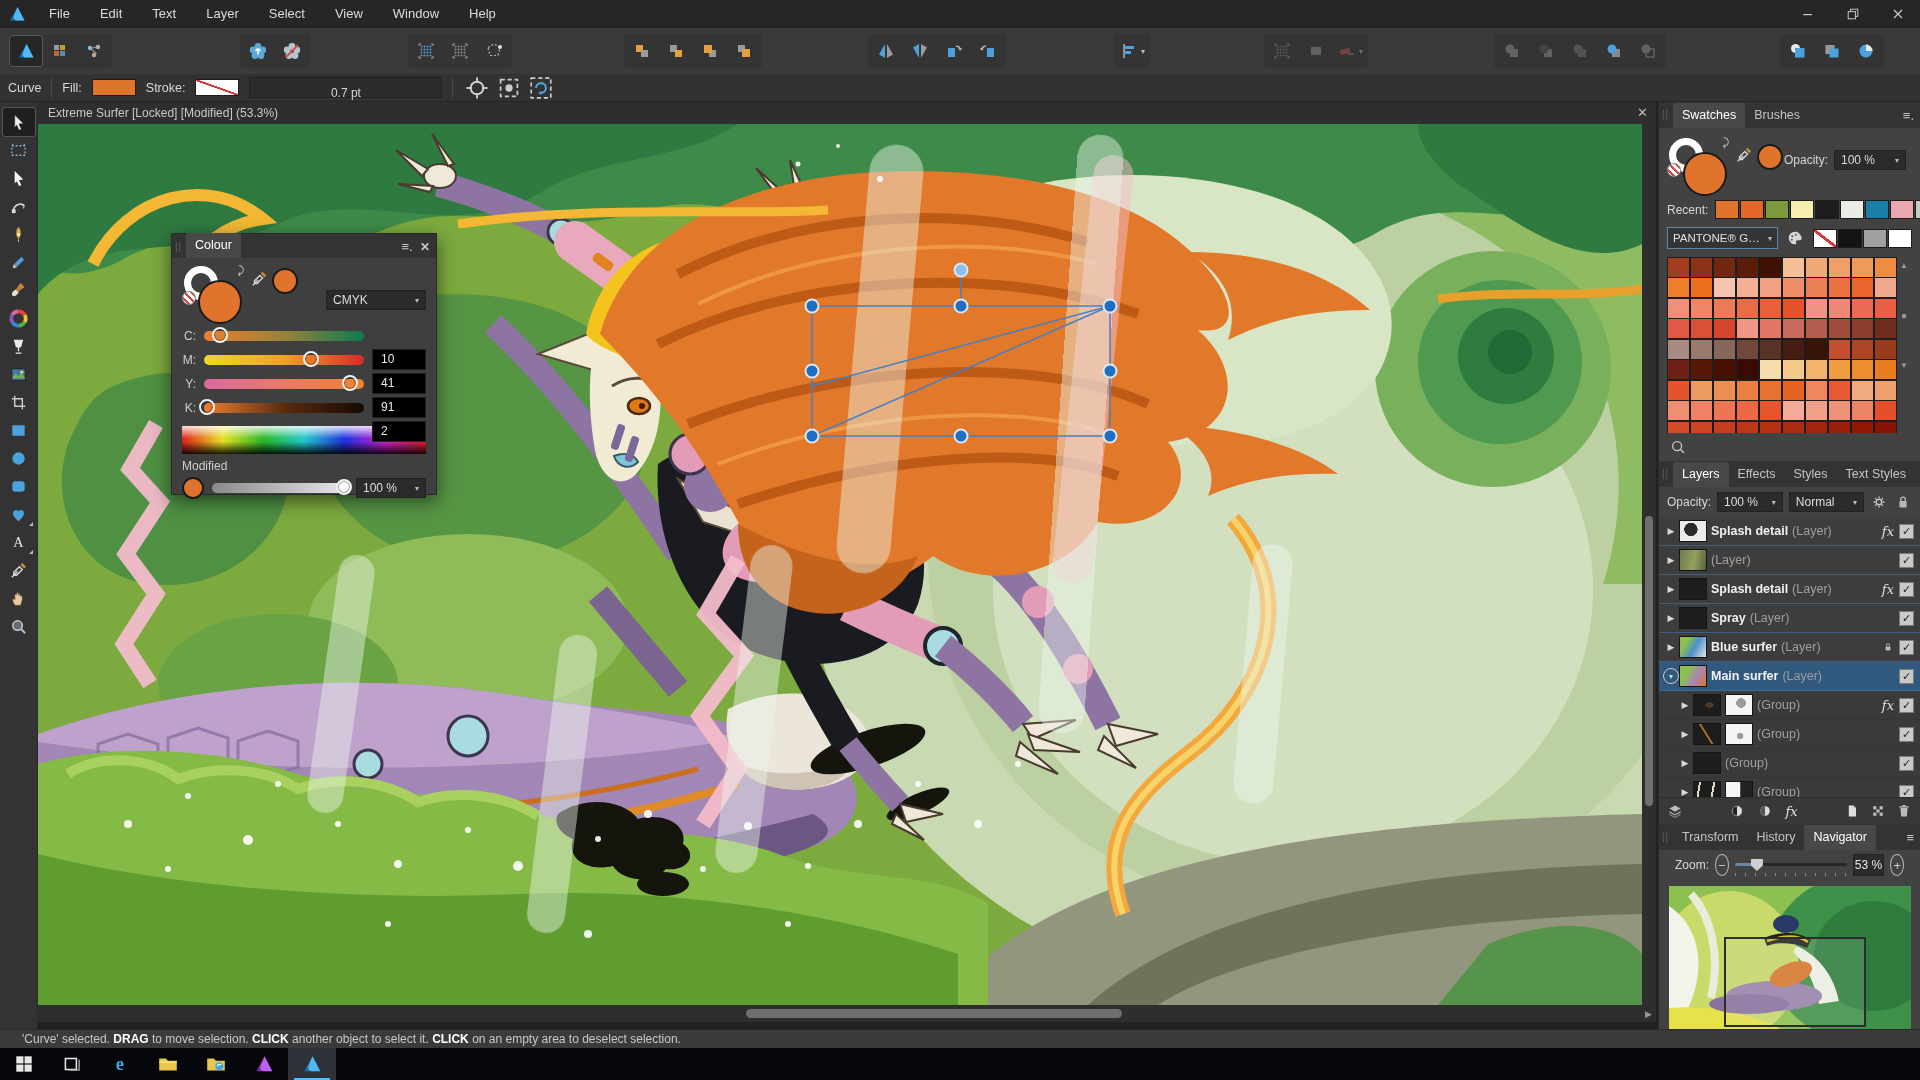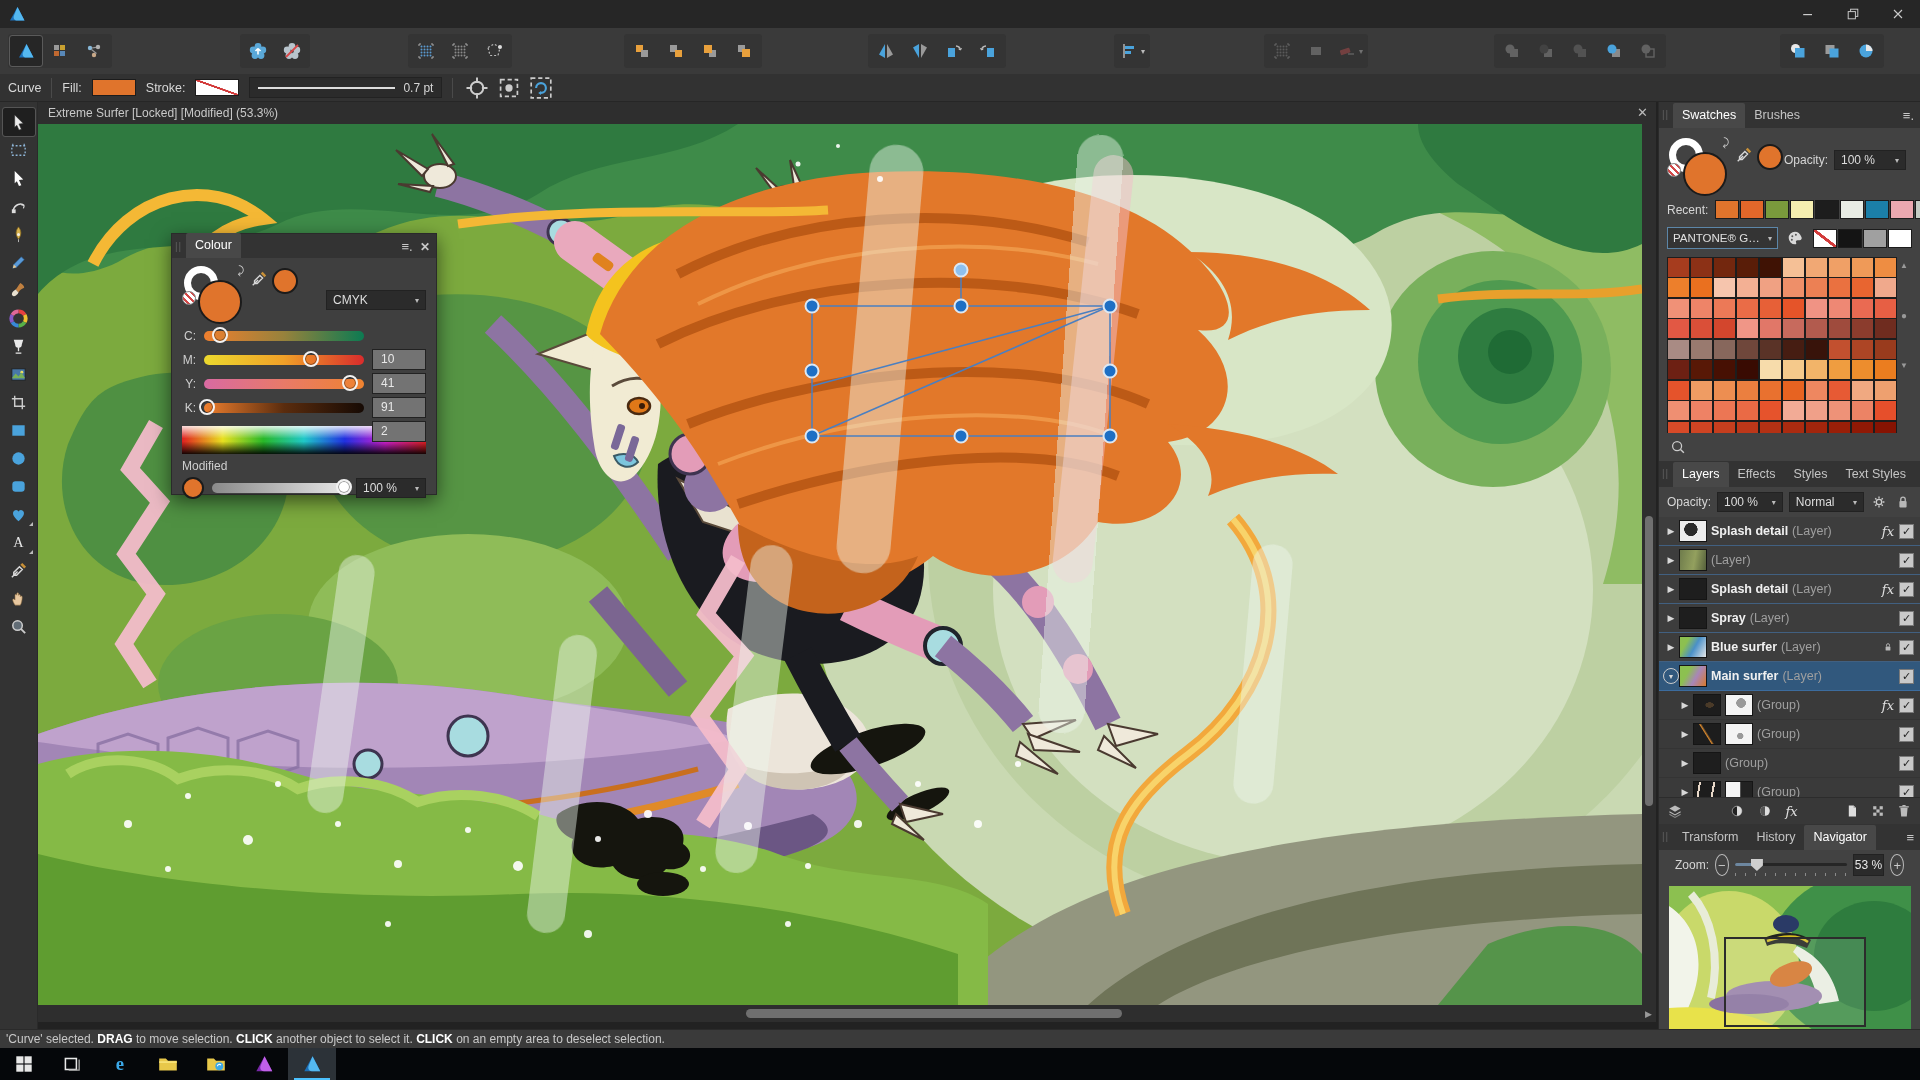--- a/index.html
+++ b/index.html
@@ -29,21 +29,21 @@
   .tb-btn.dim{opacity:.45;}
 
   
   #contextbar{left:0;top:74px;width:1920px;height:28px;background:#323232;border-bottom:1px solid #262626;
               display:flex;align-items:center;gap:10px;padding-left:8px;box-sizing:border-box;}
   .ctx-label{font-size:12.5px;color:#d8d8d8;}
   #fill-swatch{width:42px;height:15px;border:1px solid #1c1c1c;}
   #stroke-swatch{width:42px;height:15px;border:1px solid #1c1c1c;
      background:linear-gradient(to top right,#fff 46%,#d23a3a 47%,#d23a3a 53%,#fff 54%);}
   #stroke-field{width:175px;height:19px;background:#2b2b2b;border:1px solid #222;
-     display:flex;align-items:center;gap:8px;padding:0 8px;}
+     display:flex;align-items:center;gap:8px;padding:0 8px;flex-direction:column;}
   #stroke-line{flex:1;height:2px;background:#dcdcdc;}
   .ctx-btn{width:28px;height:24px;display:flex;align-items:center;justify-content:center;border-radius:2px;}
   .vsep{width:1px;height:20px;background:#4a4a4a;}
 
   
   #tools{left:0;top:102px;width:38px;height:927px;background:#333333;border-right:1px solid #2a2a2a;
         display:flex;flex-direction:column;align-items:center;padding-top:6px;box-sizing:border-box;}
   .tool-btn{width:32px;height:28px;display:flex;align-items:center;justify-content:center;border-radius:2px;position:relative;}
   .tool-btn svg{width:19px;height:19px;}
   .tool-btn.active{background:#1f1f1f;outline:1px solid #555;}
@@ -146,49 +146,59 @@
   #colour-body{padding:6px 10px 0;}
   .slider-row{display:flex;align-items:center;gap:8px;height:24px;}
   .slider-row .sl-label{width:14px;color:#cfcfcf;font-size:12px;text-align:right;}
   .sl-track{position:relative;flex:1;height:10px;border-radius:5px;}
   .sl-track.sc{background:linear-gradient(90deg,#ef7f2e,#97823c,#0c7a52);}
   .sl-track.sm{background:linear-gradient(90deg,#ecd92e,#f0a028,#d92c2c);}
   .sl-track.sy{background:linear-gradient(90deg,#d96aa2,#e87a68,#ef8330);}
   .sl-track.sk{background:linear-gradient(90deg,#ef7f2e,#5a2c0e,#160a04);}
   .sl-handle{position:absolute;top:-4px;width:16px;height:16px;border-radius:50%;
      border:2.5px solid #f2f2f2;box-sizing:border-box;background:transparent;box-shadow:0 0 0 1px rgba(0,0,0,.4) inset;}
-  .sl-val{width:44px;height:19px;background:#737373;border:1px solid #222;color:#e8e8e8;
+  .sl-val{width:44px;height:19px;background:#000000;border:1px solid #222;color:#e8e8e8;
      display:flex;align-items:center;padding-left:8px;margin-top:46px;}
   #spectrum{height:28px;margin-top:6px;background:
      linear-gradient(to bottom,rgba(255,255,255,.85),rgba(255,255,255,0) 45%,rgba(0,0,0,0) 55%,rgba(0,0,0,.9)),
      linear-gradient(90deg,#e02020,#e8e020,#28b828,#20c8c8,#2030e0,#d020d0,#e02020);}
   #opac-row{display:flex;align-items:center;gap:8px;margin-top:4px;}
   #opac-track{position:relative;flex:1;height:10px;border-radius:5px;background:linear-gradient(90deg,#8a8a8a,#e8e8e8);}
 
   
   #statusbar{left:0;top:1029px;width:1920px;height:19px;background:#3a3a3a;border-top:1px solid #2a2a2a;
-     line-height:19px;padding-left:6px;box-sizing:border-box;color:#c8c8c8;font-size:12px;}
+     line-height:19px;padding-left:22px;box-sizing:border-box;color:#c8c8c8;font-size:12px;}
   #statusbar b{color:#fff;}
   #taskbar{left:0;top:1048px;width:1920px;height:32px;background:#05070a;display:flex;align-items:stretch;}
   .task-btn{width:48px;display:flex;align-items:center;justify-content:center;position:relative;}
   .task-btn svg{width:22px;height:22px;}
   .task-btn.active{background:#2c3238;}
   .task-btn.active:after{content:"";position:absolute;left:6px;right:6px;bottom:0;height:2px;background:#4cc2ff;}
 
   .navthumb{margin:6px 10px 0;}
 </style>
 </head>
 <body>
 
 <div id="menubar" class="abs">
   <div id="applogo">
       <svg viewBox="0 0 20 20" xmlns="http://www.w3.org/2000/svg">
         <path d="M3 16.5L10.5 3 17.5 16.5z" fill="#1b6fb8"></path>
         <path d="M10.5 3L17.5 16.5H10c-3 0-4.2-2.8-2.8-5.6z" fill="#54b8f0"></path>
       </svg>
+    </div>
+  <div id="menubar-items" style="display:flex">
+      <div class="menu-item">File</div>
+      <div class="menu-item">Edit</div>
+      <div class="menu-item">Text</div>
+      <div class="menu-item">Layer</div>
+      <div class="menu-item">Select</div>
+      <div class="menu-item">View</div>
+      <div class="menu-item">Window</div>
+      <div class="menu-item">Help</div>
     </div>
   <div id="win-controls">
       <div class="win-btn">
         <svg viewBox="0 0 20 20" xmlns="http://www.w3.org/2000/svg">
           <rect x="4" y="10" width="11" height="1.5" fill="#ccc"></rect>
         </svg>
       </div>
       <div class="win-btn">
         <svg viewBox="0 0 20 20" xmlns="http://www.w3.org/2000/svg">
           <rect x="7" y="4" width="9" height="9" fill="none" stroke="#ccc" stroke-width="1.2"></rect>

